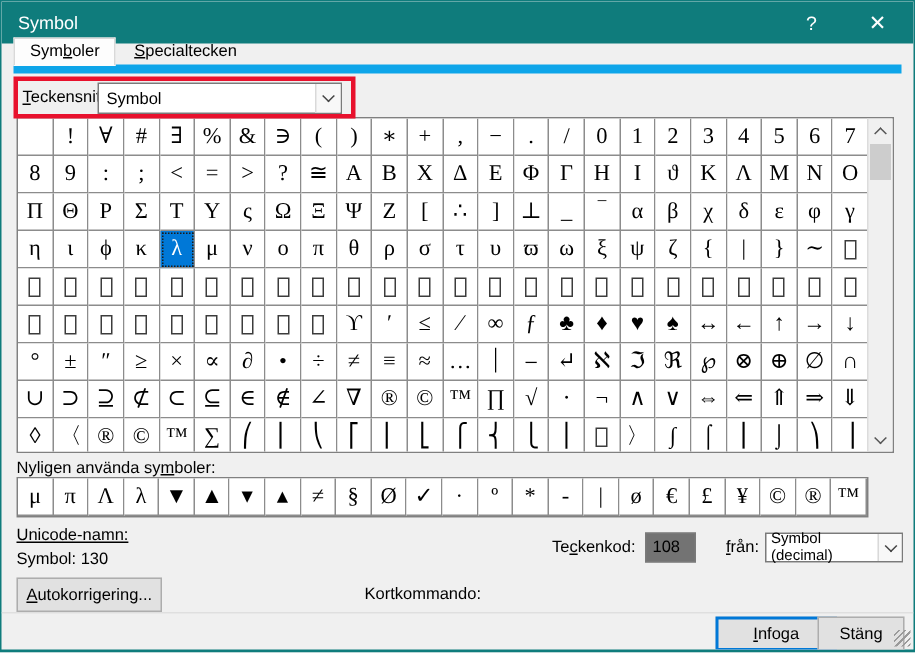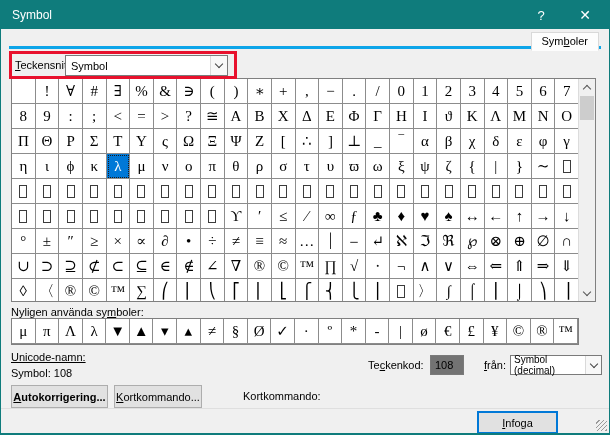--- a/index.html
+++ b/index.html
@@ -11,21 +11,21 @@
   }
   
   .titlebar {
     position:absolute; left:0; top:0; right:0; height:28px; background:#0f7c7c;
     color:#fff; display:flex; align-items:center; padding-left:11px; font-size:12px;
   }
   .tb-btn { position:absolute; top:0; width:40px; height:28px; display:flex; align-items:center; justify-content:center; color:#fff; font-size:13px; cursor:default; }
   .tb-help { right:48px; }
   .tb-close { right:4px; font-size:14px; }
   
-  .tabs { position:absolute; left:8px; top:31px; right:8px; height:17px; border-bottom:3px solid #0ea5e9; display:flex; align-items:flex-end;flex-direction:column; }
+  .tabs { position:absolute; left:8px; top:31px; right:8px; height:17px; border-bottom:6px solid #0ea5e9; display:flex; align-items:flex-end; }
   .tab { padding:2px 10px 3px 10px; margin-right:2px; }
   .tab.active { background:#fdfdfd; border:1px solid #d9d9d9; border-bottom:1px solid #fdfdfd; margin-bottom:-1px; }
   u { text-decoration:underline; }
   
   .annotation { position:absolute; left:8px; top:50px; width:228px; height:28px; border:3px solid #e8112d; z-index:5; pointer-events:none; }
   
   .font-label { position:absolute; left:14px; top:58px; }
   .combo {
     position:absolute; background:#fff; border:1px solid #7a7a7a;
     display:flex; align-items:center; justify-content:space-between; padding-left:5px;
@@ -63,21 +63,21 @@
   .lbl-symbolinfo { position:absolute; left:10px; top:366px; }
   .lbl-charcode { position:absolute; left:367px; top:358px; width:58px; text-align:left; }
   .input-charcode { position:absolute; left:429px; top:354px; width:34px; height:20px; background:#737373; border:1px solid #7a7a7a; padding:2px 4px; font-size:11px; font-family:"Liberation Sans",sans-serif; }
   .lbl-from { position:absolute; left:483px; top:358px; }
   .combo-enc { left:509px; top:354px; width:92px; height:20px; font-size:10px; padding-left:3px; }
   
   .btn {
     position:absolute; height:23px; background:#e1e1e1; border:1px solid #adadad;
     display:flex; align-items:center; justify-content:center; font-size:11px;
   }
-  .btn-autocorrect { left:10px; top:384px; width:97px;font-weight:bold; }
+  .btn-autocorrect { left:10px; top:384px; width:97px; }
   .btn-shortcut { left:113px; top:384px; width:88px; }
   .lbl-shortcut { position:absolute; left:210px; top:389px;margin-left:32px; }
   .separator { position:absolute; left:0; right:0; top:407px; height:1px; background:#dfdfdf; }
   .btn-insert { left:456px; top:410px; width:81px; border:2px solid #0078d7;margin-left:20px; }
   .btn-close { left:544px; top:410px; width:58px; }
   .resize-grip {
     position:absolute; right:2px; bottom:2px; width:11px; height:11px;
     background:repeating-linear-gradient(135deg, transparent 0 2px, #9a9a9a 2px 3px);
   }
 </style>
@@ -91,20 +91,21 @@
     <div class="tb-btn tb-help">
       <span>?</span>
     </div>
     <div class="tb-btn tb-close">
       <span>✕</span>
     </div>
   </div>
 
   <div class="tabs">
     <div class="tab active"><span>Sym</span><u>b</u><span>oler</span></div>
+    <div class="tab"><span></span><u>S</u><span>pecialtecken</span></div>
   </div>
 
   <div class="annotation"></div>
 
   <div class="font-label"><span></span><u>T</u><span>eckensnitt:</span></div>
   <div class="combo combo-font">
     <span>Symbol</span>
     <span class="chevbox">
         <span class="chev"></span>
       </span>
@@ -450,40 +451,38 @@
       <div class="gcell rcell">ø</div>
       <div class="gcell rcell">€</div>
       <div class="gcell rcell">£</div>
       <div class="gcell rcell">¥</div>
       <div class="gcell rcell">©</div>
       <div class="gcell rcell">®</div>
       <div class="gcell rcell">™</div>
     </div>
 
   <div class="lbl-unicode">Unicode-namn:</div>
-  <div class="lbl-symbolinfo">Symbol: 108</div>
+  <div class="lbl-symbolinfo">Symbol: 130</div>
 
   <div class="lbl-charcode"><span>Te</span><u>c</u><span>kenkod:</span></div>
   <input class="input-charcode" value="108" style="">
   <div class="lbl-from"><span></span><u>f</u><span>rån:</span></div>
   <div class="combo combo-enc">
     <span>Symbol (decimal)</span>
     <span class="chevbox">
         <span class="chev"></span>
       </span>
   </div>
 
   <div class="btn btn-autocorrect">
       <span><span></span><u>A</u><span>utokorrigering...</span></span>
     </div>
-  <div class="btn btn-shortcut">
-      <span><span></span><u>K</u><span>ortkommando...</span></span>
-    </div>
   <div class="lbl-shortcut">Kortkommando:</div>
 
   <div class="separator"></div>
 
   <div class="btn btn-insert">
       <span><span></span><u>I</u><span>nfoga</span></span>
     </div>
+  <div class="btn btn-close">Stäng</div>
 
   <div class="resize-grip"></div>
 </div>
 
 </body></html>

